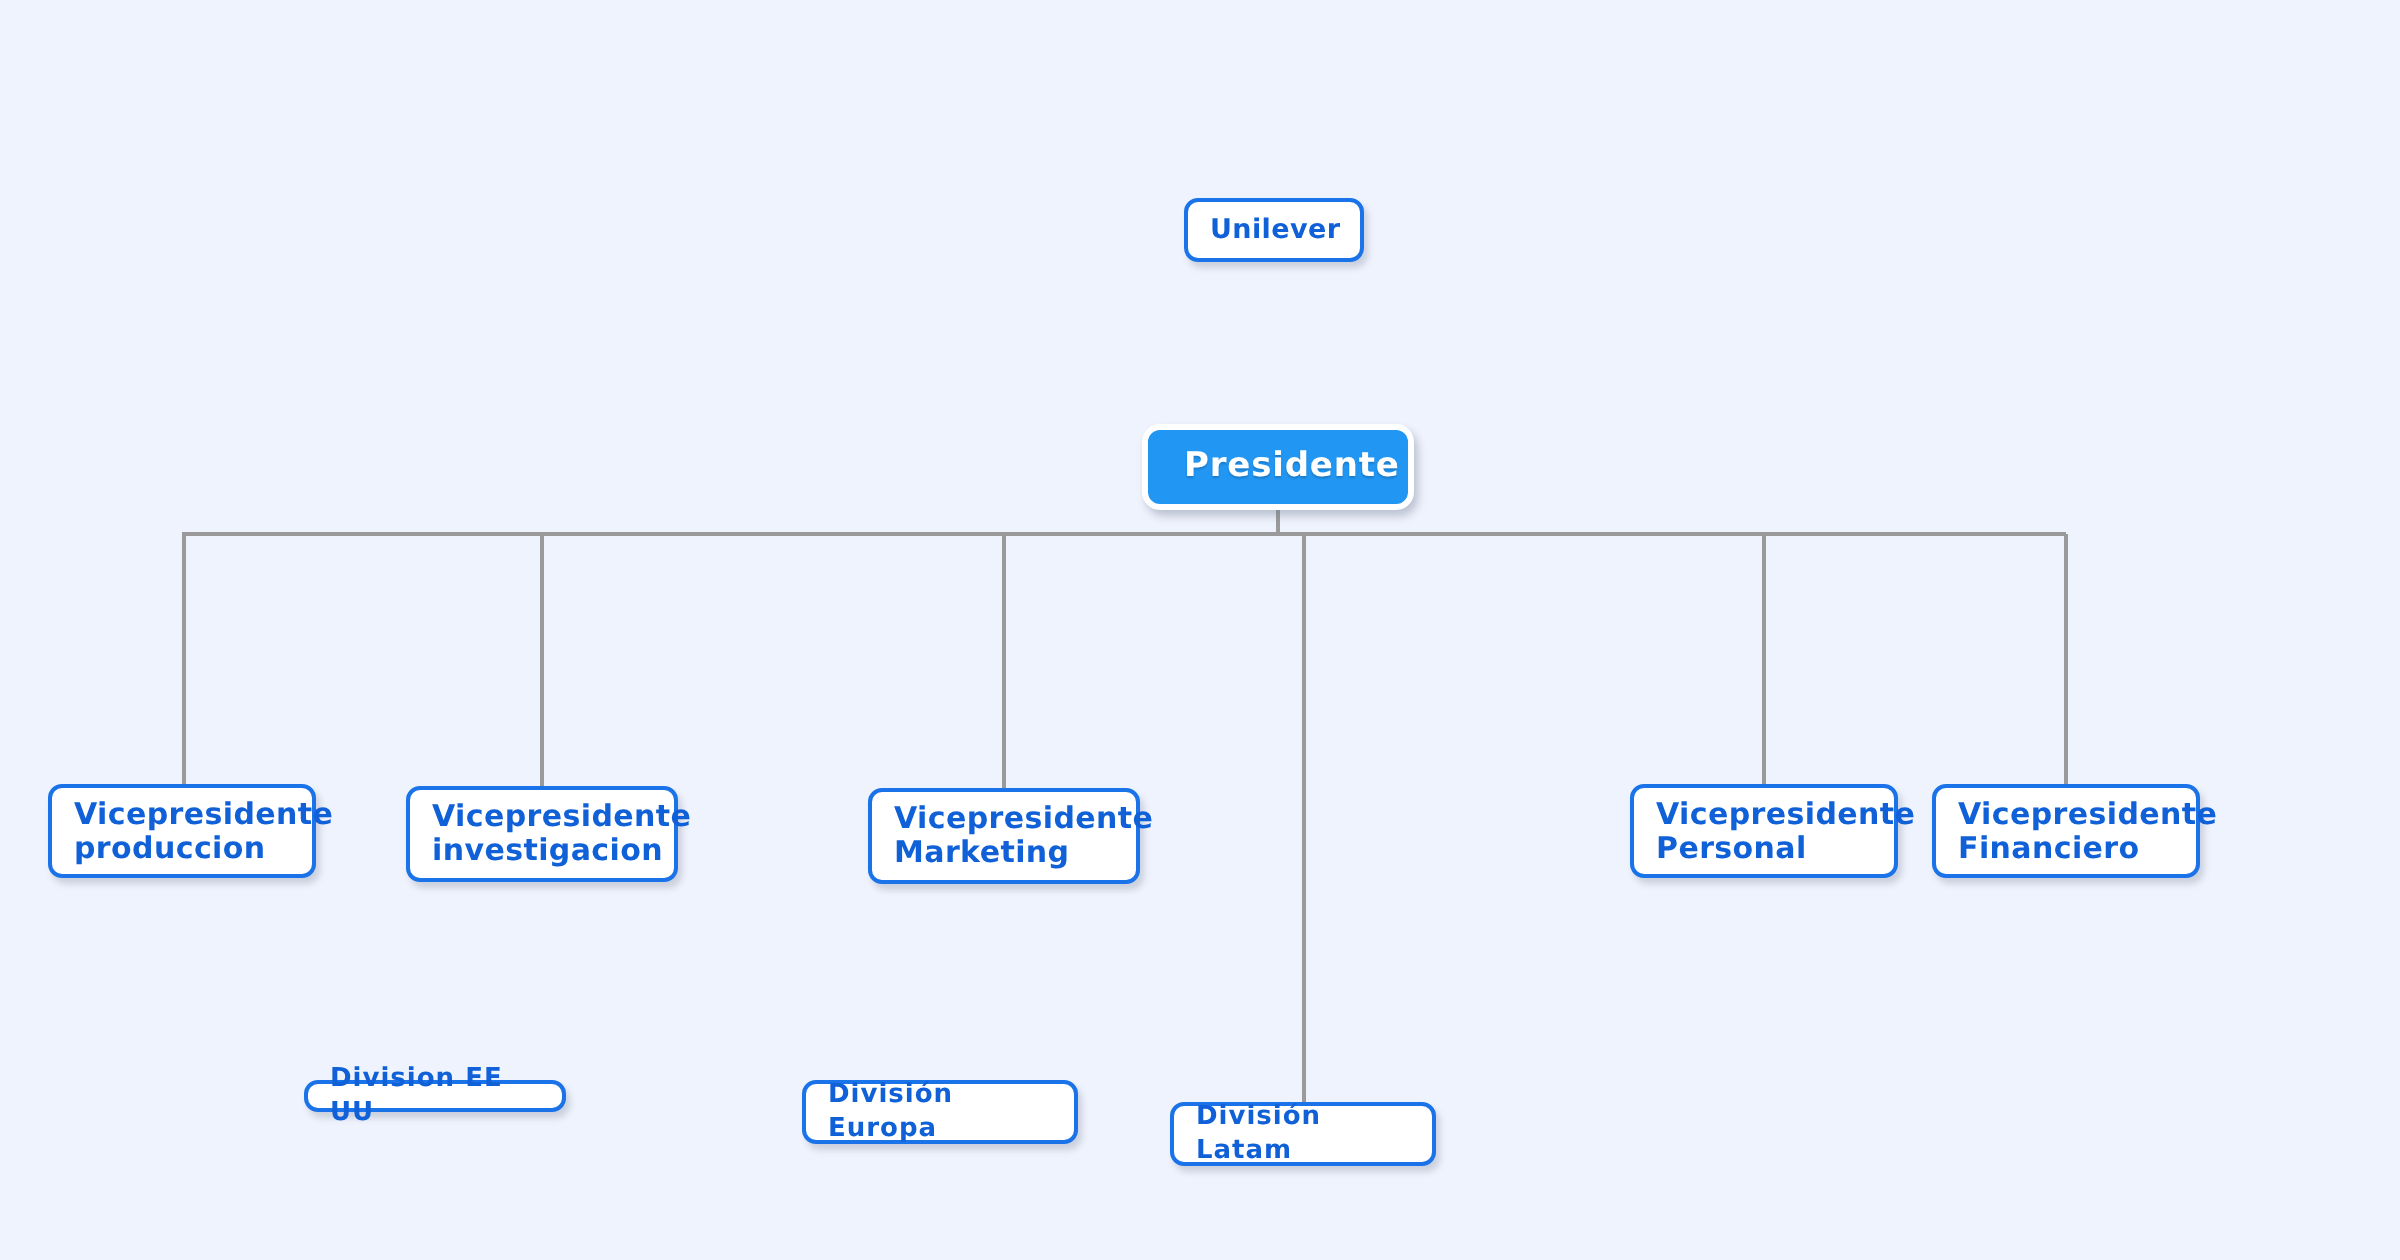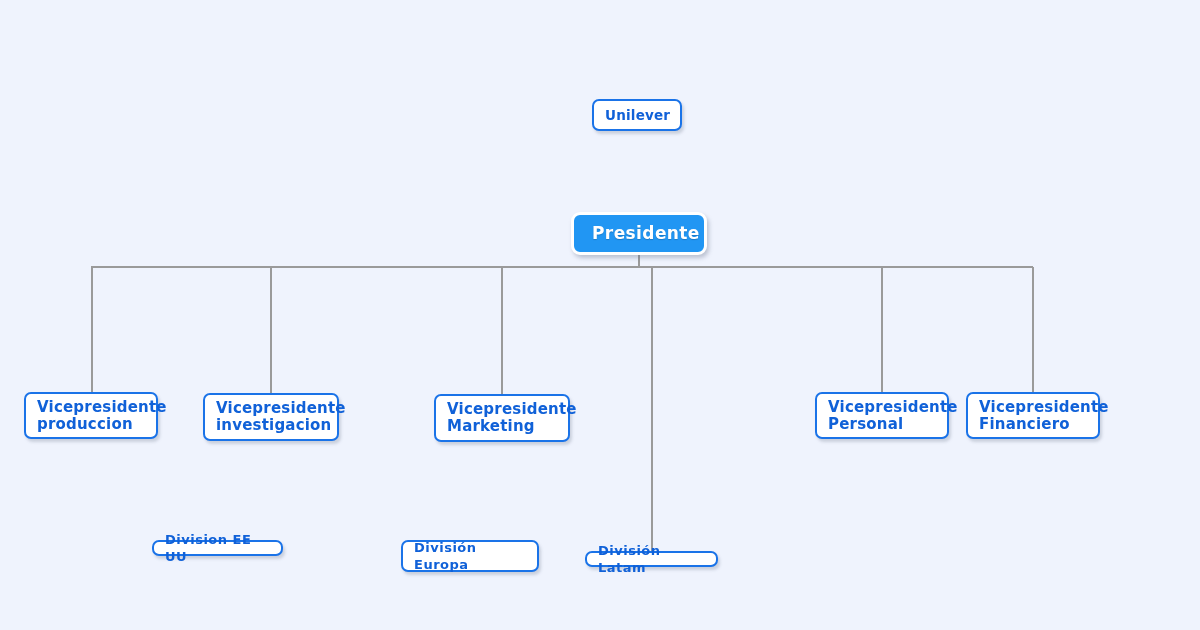--- a/index.html
+++ b/index.html
@@ -131,18 +131,18 @@
   </div>
 
   <div class="node division" style="left:152px; top:540px; width:131px; height:16px;">
     <span class="label">Division EE UU</span>
   </div>
 
   <div class="node division" style="left:386px; top:540px; width:138px; height:32px;margin-left:15px;">
     <span class="label">División Europa</span>
   </div>
 
-  <div class="node division" style="left:585px; top:551px; width:133px; height:16px;">
+  <div class="node division" style="left:585px; top:551px; width:133px; height:32px;">
     <span class="label">División Latam</span>
   </div>
 
 
 </div>
 
 </body></html>

